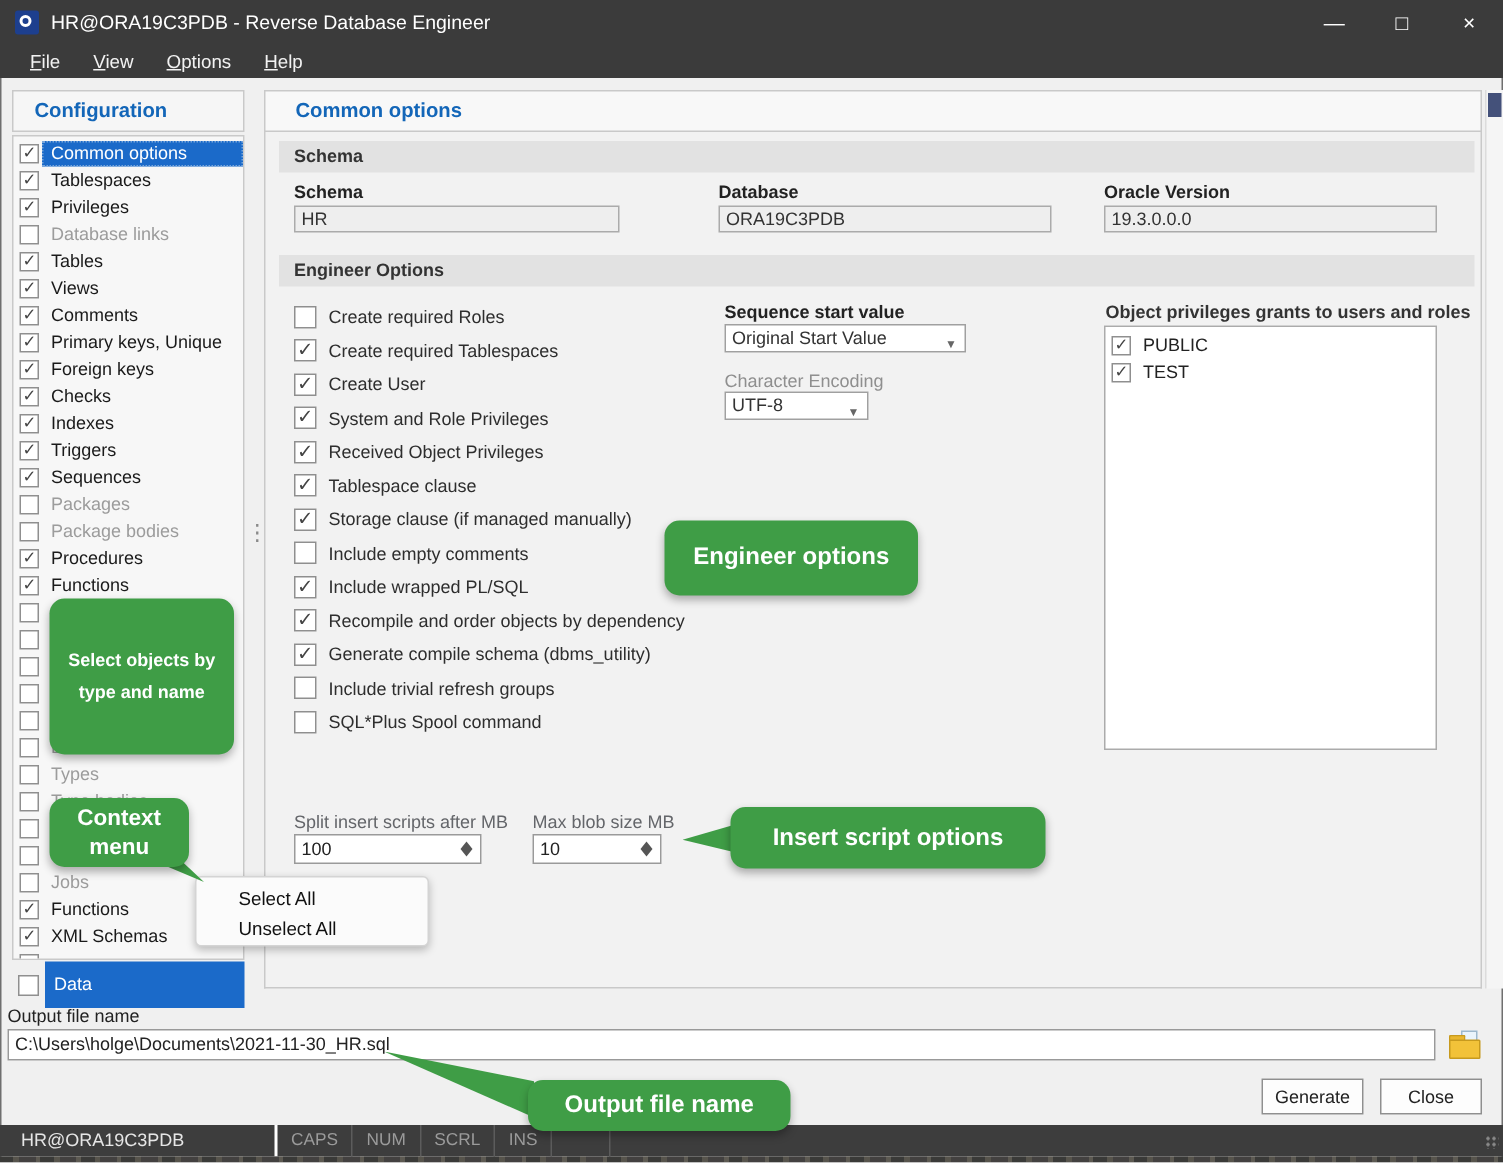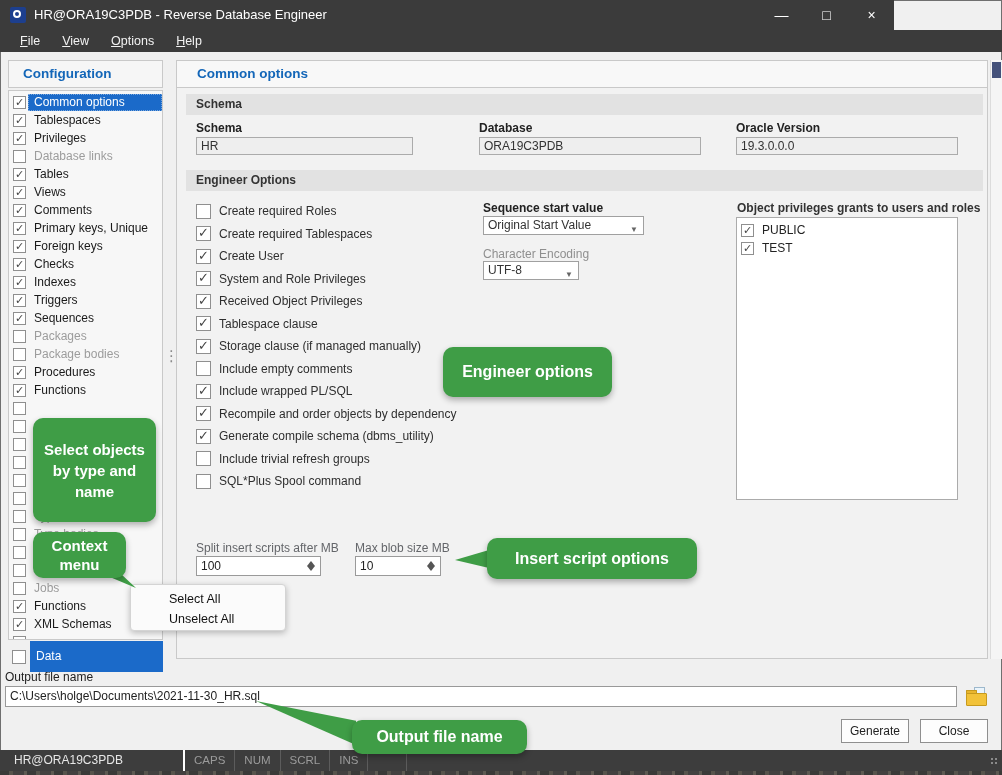--- a/index.html
+++ b/index.html
@@ -2,21 +2,21 @@
 <html><head>
 <meta charset="utf-8">
 <style>
   html,body{margin:0;padding:0;background:#ffffff;}
   #app{
     position:relative;width:1002px;height:775px;overflow:hidden;
     font-family:"Liberation Sans","DejaVu Sans",sans-serif;
     background:#f0f0f0;box-shadow:inset 0 0 0 1px #6f6f6f;
   }
   
-  .titlebar{position:absolute;left:0;top:0;width:894px;height:30px;background:#3b3b3b;display:flex;align-items:center;}
+  .titlebar{position:absolute;left:0;top:0;width:1002px;height:30px;background:#3b3b3b;display:flex;align-items:center;}
   .appicon{position:absolute;left:10px;top:7px;width:16px;height:16px;background:#1d3f8e;border-radius:2px;}
   .appicon::after{content:"";position:absolute;left:3px;top:3px;width:8px;height:8px;border:2px solid #fff;border-radius:50%;box-sizing:border-box;}
   .wtitle{position:absolute;left:34px;top:0;height:30px;line-height:30px;color:#ffffff;font-size:13px;}
   .wctrls{position:absolute;right:0;top:0;height:30px;display:flex;}
   .wbtn{width:45px;height:30px;color:#fff;text-align:center;line-height:30px;font-size:14px;}
   
   .menubar{position:absolute;left:0;top:30px;width:1002px;height:22px;background:#3b3b3b;display:flex;align-items:center;padding-left:20px;box-sizing:border-box;}
   .menu-item{display:inline-block;color:#f2f2f2;font-size:12.5px;margin-right:22px;}
   .menu-item::first-letter{text-decoration:underline;}
   
@@ -49,21 +49,21 @@
   .grants-box{position:absolute;left:736px;top:217px;width:222px;height:283px;background:#fff;border:1px solid #ababab;box-sizing:border-box;padding-top:3px;}
   .grow{display:flex;align-items:center;height:18px;padding-left:4px;}
   .grow .glbl2{font-size:12px;color:#222;padding-left:6px;}
   .spin{position:absolute;height:20px;background:#fff;border:1px solid #9a9a9a;box-sizing:border-box;font-size:12px;color:#222;line-height:18px;padding-left:4px;}
   .spin .up{position:absolute;right:5px;top:4px;width:0;height:0;border-left:4px solid transparent;border-right:4px solid transparent;border-bottom:5px solid #555;}
   .spin .dn{position:absolute;right:5px;bottom:4px;width:0;height:0;border-left:4px solid transparent;border-right:4px solid transparent;border-top:5px solid #555;}
   .vscroll{position:absolute;left:990px;top:60px;width:12px;height:599px;background:#f5f5f5;border-left:1px solid #dcdcdc;box-sizing:border-box;}
   .vthumb{position:absolute;left:1px;top:2px;width:9px;height:16px;background:#44517a;}
   
   .ctxmenu{position:absolute;left:130px;top:584px;width:156px;height:47px;background:#fbfbfb;border:1px solid #d4d4d4;border-radius:4px;box-shadow:0 2px 6px rgba(0,0,0,.25);z-index:40;padding-top:4px;box-sizing:border-box;}
-  .ctxitem{height:20px;line-height:20px;padding-left:38px;font-size:12.5px;color:#111;}
+  .ctxitem{height:20px;line-height:20px;padding-left:28px;font-size:12.5px;color:#111;}
   
   .out-label{position:absolute;left:5px;top:670px;font-size:12px;color:#222;}
   .out-input{position:absolute;left:5px;top:686px;width:952px;height:21px;background:#fff;border:1px solid #999;box-sizing:border-box;font-size:12px;color:#222;line-height:19px;padding-left:4px;}
   .folder-btn{position:absolute;left:964px;top:686px;width:26px;height:22px;}
   .folder-body{position:absolute;left:2px;top:7px;width:19px;height:11px;background:#f2c239;border:1px solid #c79a1e;border-radius:1px;}
   .folder-tab{position:absolute;left:2px;top:4px;width:9px;height:4px;background:#e9b62e;border:1px solid #c79a1e;border-bottom:none;border-radius:1px 1px 0 0;}
   .folder-doc{position:absolute;left:10px;top:1px;width:9px;height:9px;background:#eaf4fb;border:1px solid #9db8cc;}
   .btn{position:absolute;width:68px;height:24px;background:#fdfdfd;border:1px solid #8f8f8f;box-sizing:border-box;text-align:center;line-height:22px;font-size:12px;color:#222;}
   
   .statusbar{position:absolute;left:0;top:750px;width:1002px;height:21px;background:#3d3d3d;}
@@ -364,21 +364,21 @@
       <span class="flag first">CAPS</span>
       <span class="flag">NUM</span>
       <span class="flag">SCRL</span>
       <span class="flag">INS</span>
       <span class="flag empty"></span>
     </span>
     <span class="grip"></span>
   </div>
   <div class="sliver"></div>
 
-  <div class="callout" style="left:33px;top:418px;width:119px;height:100px;font-size:15px;line-height:21px;padding:2px;">Select objects by type and name</div>
+  <div class="callout" style="left:33px;top:399px;width:119px;height:100px;font-size:12px;line-height:21px;padding:2px;">Select objects by type and name</div>
   <div class="tail" style="left:98px;top:572px;width:38px;height:16px;clip-path:polygon(0 0,100% 100%,55% 0);"></div>
   <div class="callout" style="left:33px;top:532px;width:93px;height:46px;font-size:15px;line-height:19px;">Context menu</div>
   <div class="callout" style="left:443px;top:347px;width:169px;height:50px;font-size:16px;">Engineer options</div>
   <div class="tail" style="left:455px;top:550px;width:34px;height:18px;clip-path:polygon(0 55%,100% 0,100% 100%);"></div>
   <div class="callout" style="left:487px;top:538px;width:210px;height:41px;font-size:16px;">Insert script options</div>
   <div class="tail" style="left:256px;top:701px;width:100px;height:44px;clip-path:polygon(0 0,100% 45%,100% 100%);"></div>
   <div class="callout" style="left:352px;top:720px;width:175px;height:34px;font-size:16px;">Output file name</div>
 
 </div>
 

